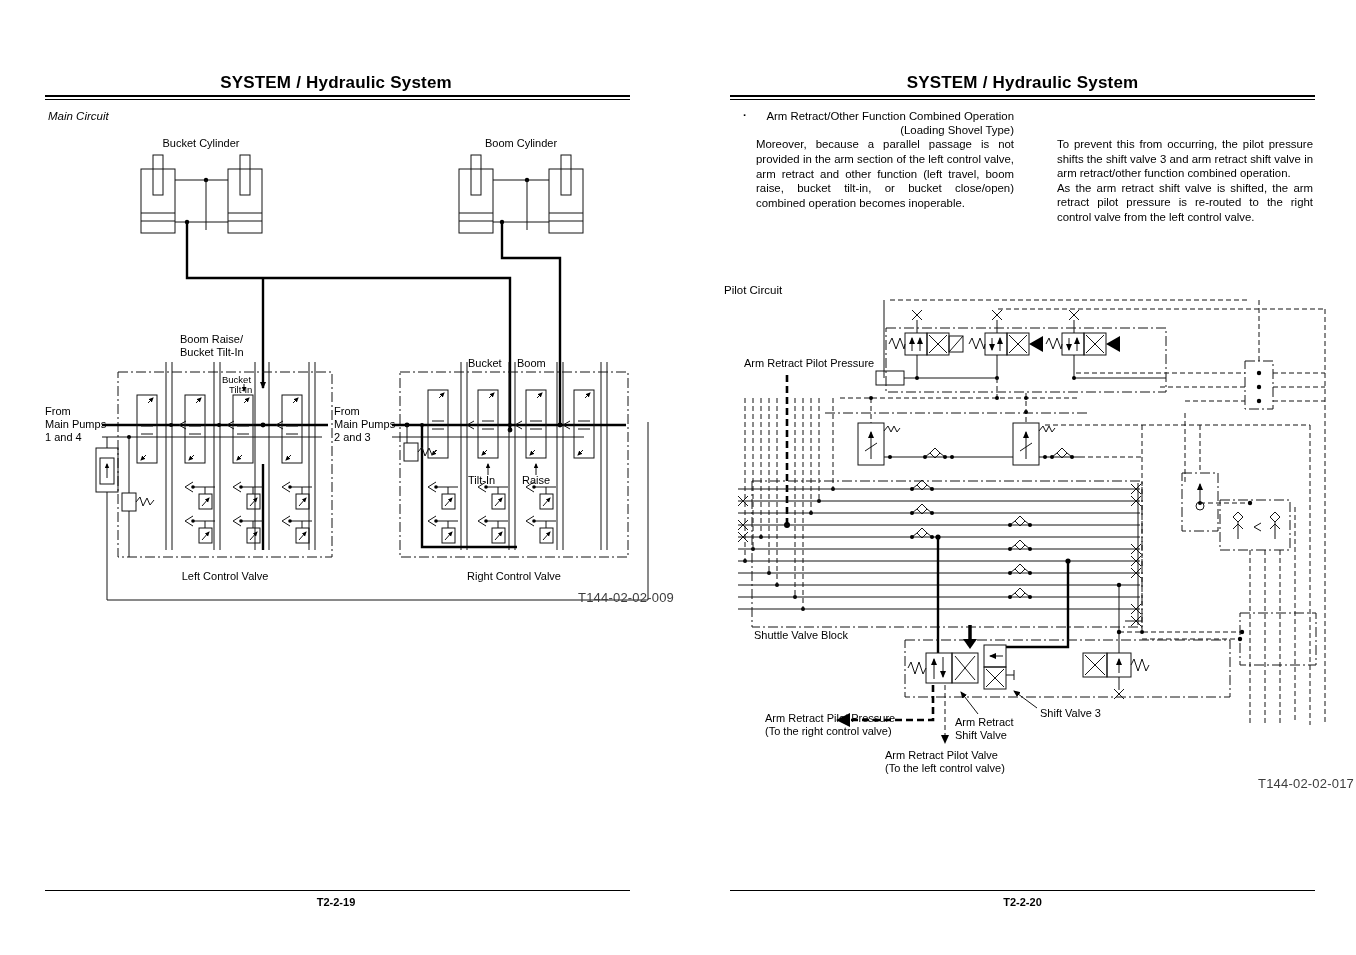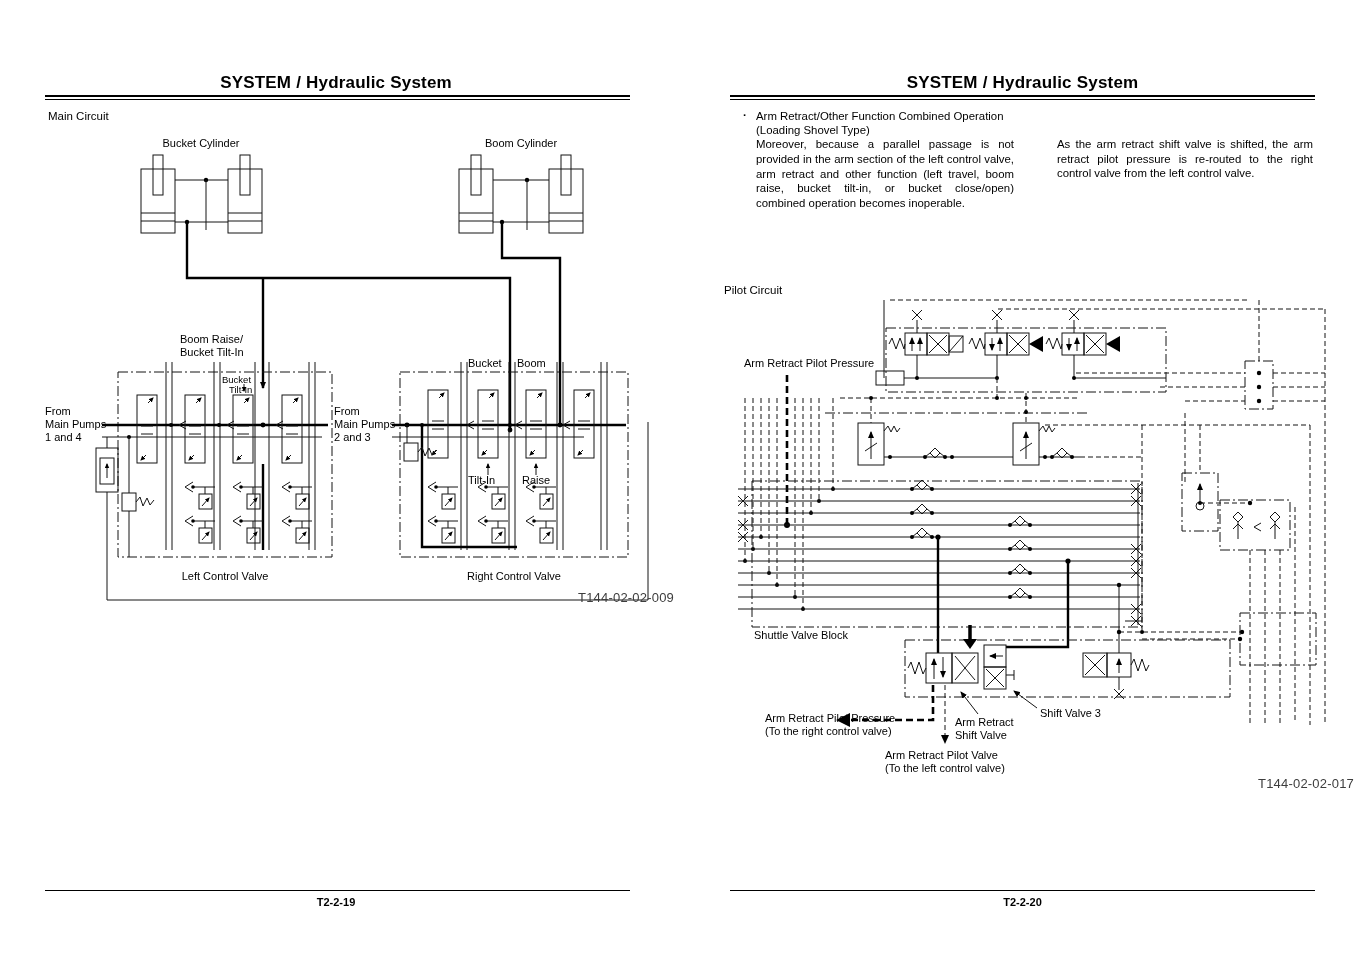--- a/index.html
+++ b/index.html
@@ -6,38 +6,38 @@
   body{width:1356px;height:955px;background:#ffffff;position:relative;overflow:hidden;
        font-family:"Liberation Sans", sans-serif;color:#000;}
   .abs{position:absolute;}
   .hdr{font-weight:bold;font-size:17px;letter-spacing:.2px;text-align:center;white-space:nowrap;}
   .rule{border-top:2.5px solid #000;border-bottom:1px solid #000;height:2px;}
   .footline{border-top:1px solid #000;height:0;}
   .pgnum{font-weight:bold;font-size:11px;text-align:center;}
   .seclabel{font-size:11.5px;}
   .figcode{font-size:13px;color:#3d3d3d;letter-spacing:.2px;}
   .para{font-size:11.4px;line-height:14.6px;text-align:justify;}
-  .titleline{font-size:11.4px;line-height:14.2px;}
+  .titleline{font-size:11.4px;line-height:14.2px;text-align:right;}
   .bullet{font-size:11.4px;font-weight:bold;}
   svg{position:absolute;overflow:visible;}
   .s{stroke:#151515;stroke-width:1;fill:none;}
   .s2{stroke:#000;stroke-width:2.4;fill:none;}
   .dsh{stroke:#151515;stroke-width:1;fill:none;stroke-dasharray:5 3;}
   .dd{stroke:#151515;stroke-width:1;fill:none;stroke-dasharray:10 3 2 3;}
   .dshT{stroke:#000;stroke-width:2.6;fill:none;stroke-dasharray:7 4;}
   .dot{fill:#000;stroke:none;}
   .txt{font-family:"Liberation Sans",sans-serif;font-size:11px;fill:#000;}
   .txtS{font-family:"Liberation Sans",sans-serif;font-size:9.5px;fill:#000;}
 </style>
 </head>
 <body>
 
 <div class="abs hdr" style="left:40px;top:73px;width:592px;">SYSTEM / Hydraulic System</div>
 <div class="abs rule" style="left:45px;top:95px;width:585px;"></div>
-<div class="abs seclabel" style="left:48px;top:110px;">Main Circuit</div>
+<div class="abs seclabel" style="left:48px;top:110px;font-style:italic;">Main Circuit</div>
 
 <svg class="abs" style="left:40px;top:130px;" width="620" height="480" viewBox="0 0 620 480">
   <defs>
     <marker id="ah" markerWidth="9" markerHeight="9" refX="6" refY="3" orient="auto" markerUnits="userSpaceOnUse">
       <path d="M0,0 L7,3 L0,6 Z" fill="#000"></path>
     </marker>
     <marker id="ahs" markerWidth="7" markerHeight="7" refX="4" refY="2.2" orient="auto" markerUnits="userSpaceOnUse">
       <path d="M0,0 L5,2.2 L0,4.4 Z" fill="#000"></path>
     </marker>
     <g id="cyl">
@@ -214,20 +214,21 @@
 <div class="abs hdr" style="left:730px;top:73px;width:585px;">SYSTEM / Hydraulic System</div>
 <div class="abs rule" style="left:730px;top:95px;width:585px;"></div>
 
 <div class="abs bullet" style="left:743px;top:109px;">·</div>
 <div class="abs" style="left:756px;top:109px;width:258px;">
   <div class="titleline">Arm Retract/Other Function Combined Operation</div>
   <div class="titleline">(Loading Shovel Type)</div>
   <div class="para">Moreover, because a parallel passage is not provided in the arm section of the left control valve, arm retract and other function (left travel, boom raise, bucket tilt-in, or bucket close/open) combined operation becomes inoperable.</div>
 </div>
 <div class="abs" style="left:1057px;top:137px;width:256px;">
+  <div class="para">To prevent this from occurring, the pilot pressure shifts the shift valve 3 and arm retract shift valve in arm retract/other function combined operation.</div>
   <div class="para">As the arm retract shift valve is shifted, the arm retract pilot pressure is re-routed to the right control valve from the left control valve.</div>
 </div>
 
 <div class="abs seclabel" style="left:724px;top:284px;">Pilot Circuit</div>
 
 <svg class="abs" style="left:730px;top:295px;" width="626" height="500" viewBox="0 0 626 500">
   <defs>
     <marker id="ah2" markerWidth="9" markerHeight="9" refX="6" refY="3" orient="auto" markerUnits="userSpaceOnUse">
       <path d="M0,0 L7,3 L0,6 Z" fill="#000"></path>
     </marker>

